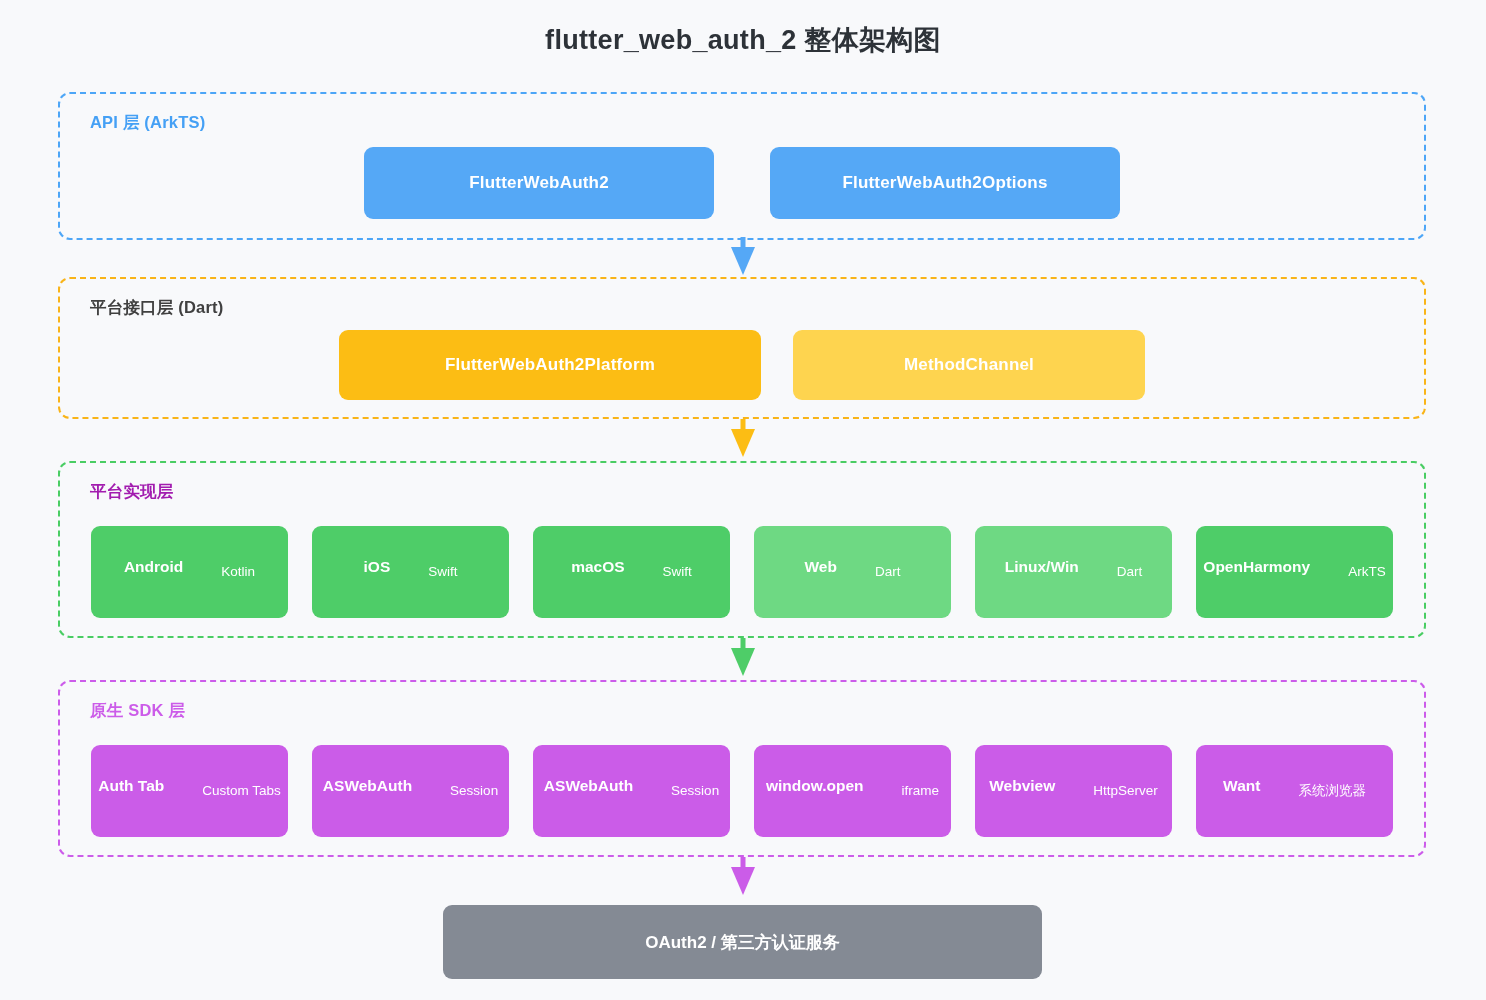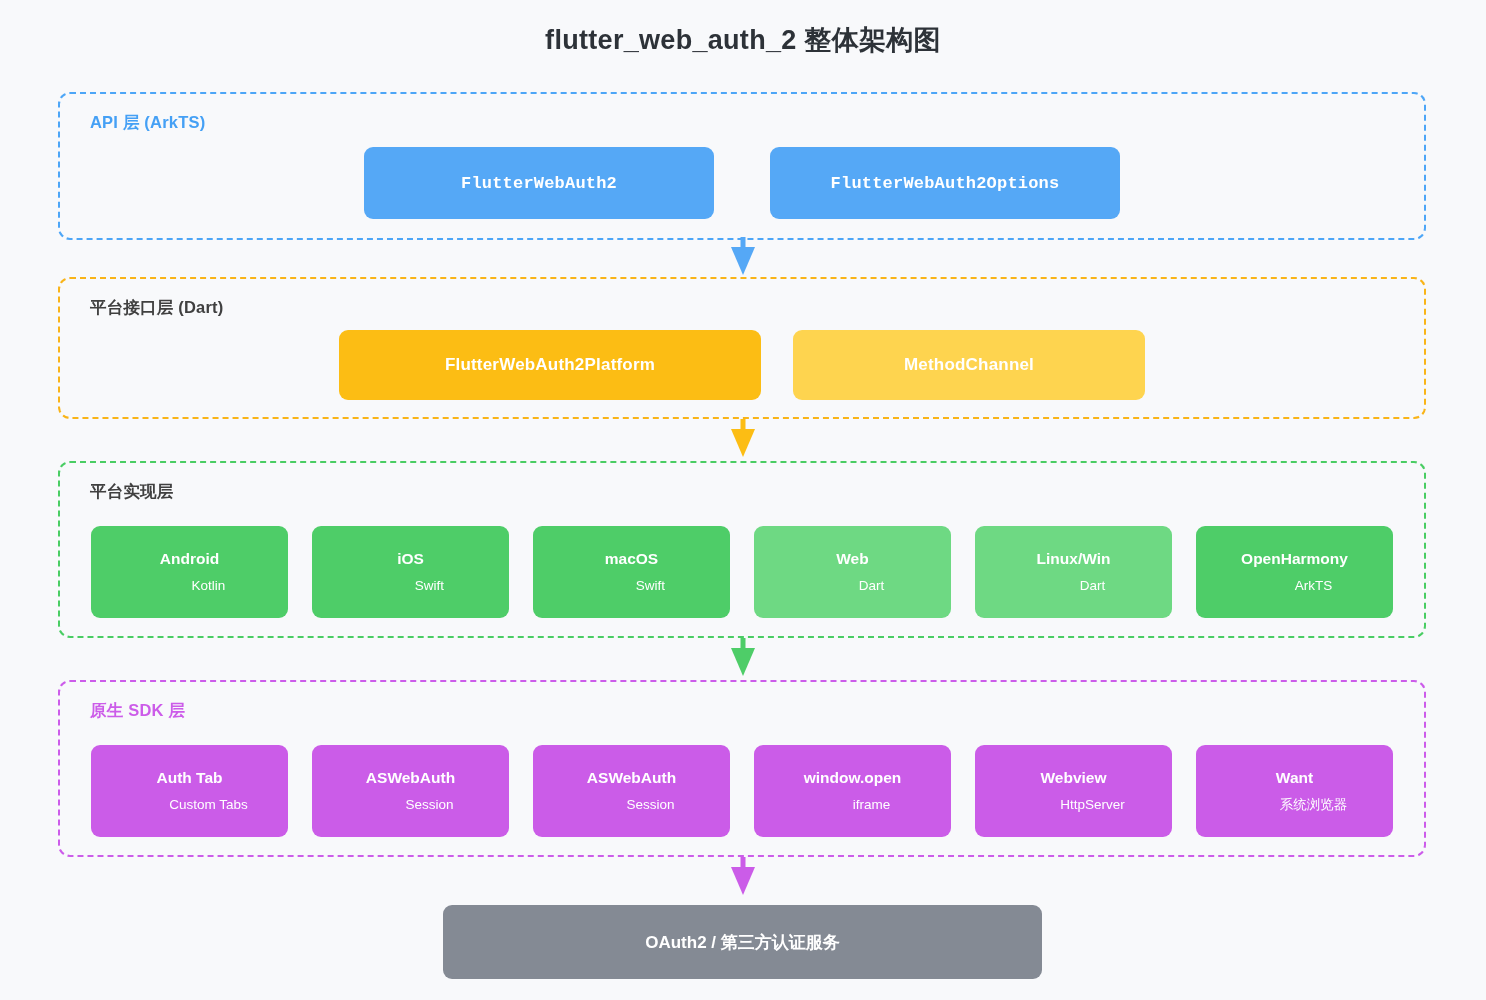--- a/index.html
+++ b/index.html
@@ -52,21 +52,21 @@
     letter-spacing: 0.2px;
   }
 
   .layer-api        { top: 92px;  height: 148px; border: 2px dashed #4da6f7; }
   .layer-platform   { top: 277px; height: 142px; border: 2px dashed #f9b418; }
   .layer-impl       { top: 461px; height: 177px; border: 2px dashed #49cd63; }
   .layer-native     { top: 680px; height: 177px; border: 2px dashed #cc5cea; }
 
   .title-api      { color: #45a0f5; }
   .title-platform { color: #404040; }
-  .title-impl     { color: #404040; }
+  .title-impl     { color: #a21caf; }
   .title-native   { color: #cc5ce9; }
 
   
   .node-row {
     position: absolute;
     left: 0;
     width: 100%;
     display: flex;
     justify-content: center;
     box-sizing: border-box;
@@ -76,21 +76,21 @@
     display: flex;
     align-items: center;
     justify-content: center;
     color: #ffffff;
     font-size: 17px;
     font-weight: bold;
     box-sizing: border-box;
     letter-spacing: 0.2px;
   }
 
-  .api-row { top: 53px; gap: 56px; font-family: Liberation Mono, monospace; }
+  .api-row { top: 53px; gap: 56px; }
   .api-node {
     width: 350px;
     height: 72px;
     background: #55a8f6;
   }
   .api-node.n2 { width: 350px; }
 
   .platform-row { top: 51px; }
   .platform-node-1 {
     width: 422px;
@@ -112,21 +112,21 @@
     right: 31px;
     display: flex;
     justify-content: space-between;
     gap: 24px;
   }
   .card {
     flex: 1 1 0;
     height: 92px;
     border-radius: 9px;
     display: flex;
-    flex-direction: column;
+    flex-direction: row;
     align-items: center;
     justify-content: center;
     color: #ffffff;
     box-sizing: border-box;
   }
   .card .card-title {
     font-size: 15.5px;
     font-weight: bold;
     line-height: 1.2;
     margin-bottom: 9px;

